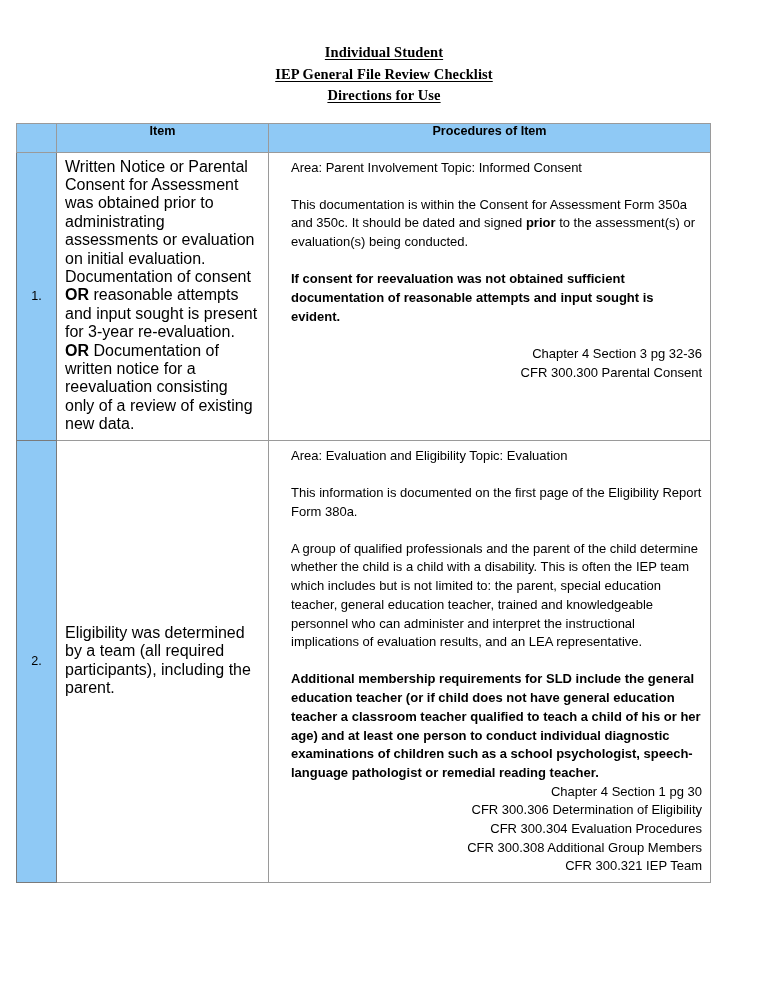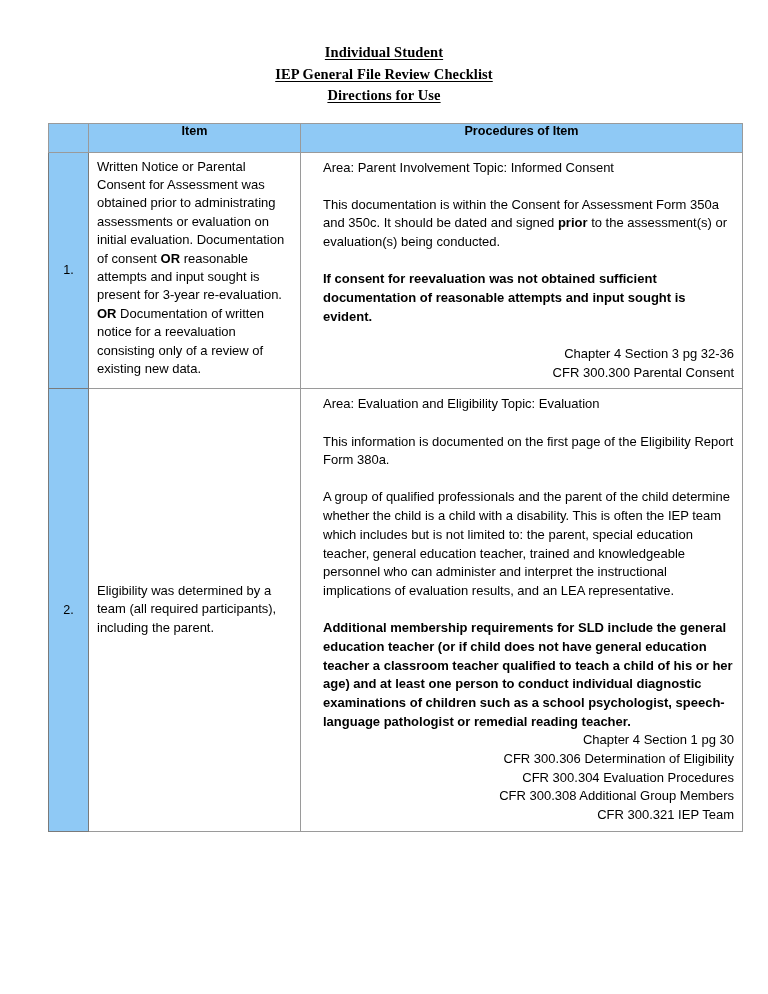--- a/index.html
+++ b/index.html
@@ -35,21 +35,21 @@
     letter-spacing: 0.1px;
   }
   .title-line span {
     text-decoration: underline;
     text-underline-offset: 2px;
     font-family: Liberation Serif, serif;
   }
 
   
   .checklist-table {
-    margin: 16px 0 0 48px;
+    margin: 16px 0 0 16px;
     width: 694px;
     border-collapse: collapse;
     table-layout: fixed;
   }
   .checklist-table td,
   .checklist-table th {
     border: 1px solid #9a9a9a;
     vertical-align: top;
     padding: 0;
   }
@@ -72,21 +72,21 @@
 
   td.num-cell {
     background: #8FC9F5;
     text-align: center;
     vertical-align: middle;
     font-size: 12.6px;
     border: 1px solid #7a7a7a;
   }
   td.item-cell {
     padding: 5px 7px 6px 8px;
-    font-size: 13px;
+    font-size: 16px;
     line-height: 18.4px;
   }
   td.item-cell.mid {
     vertical-align: middle;
   }
   td.expl-cell {
     padding: 6px 8px 6px 22px;
     font-size: 13px;
     line-height: 18.7px;
   }

